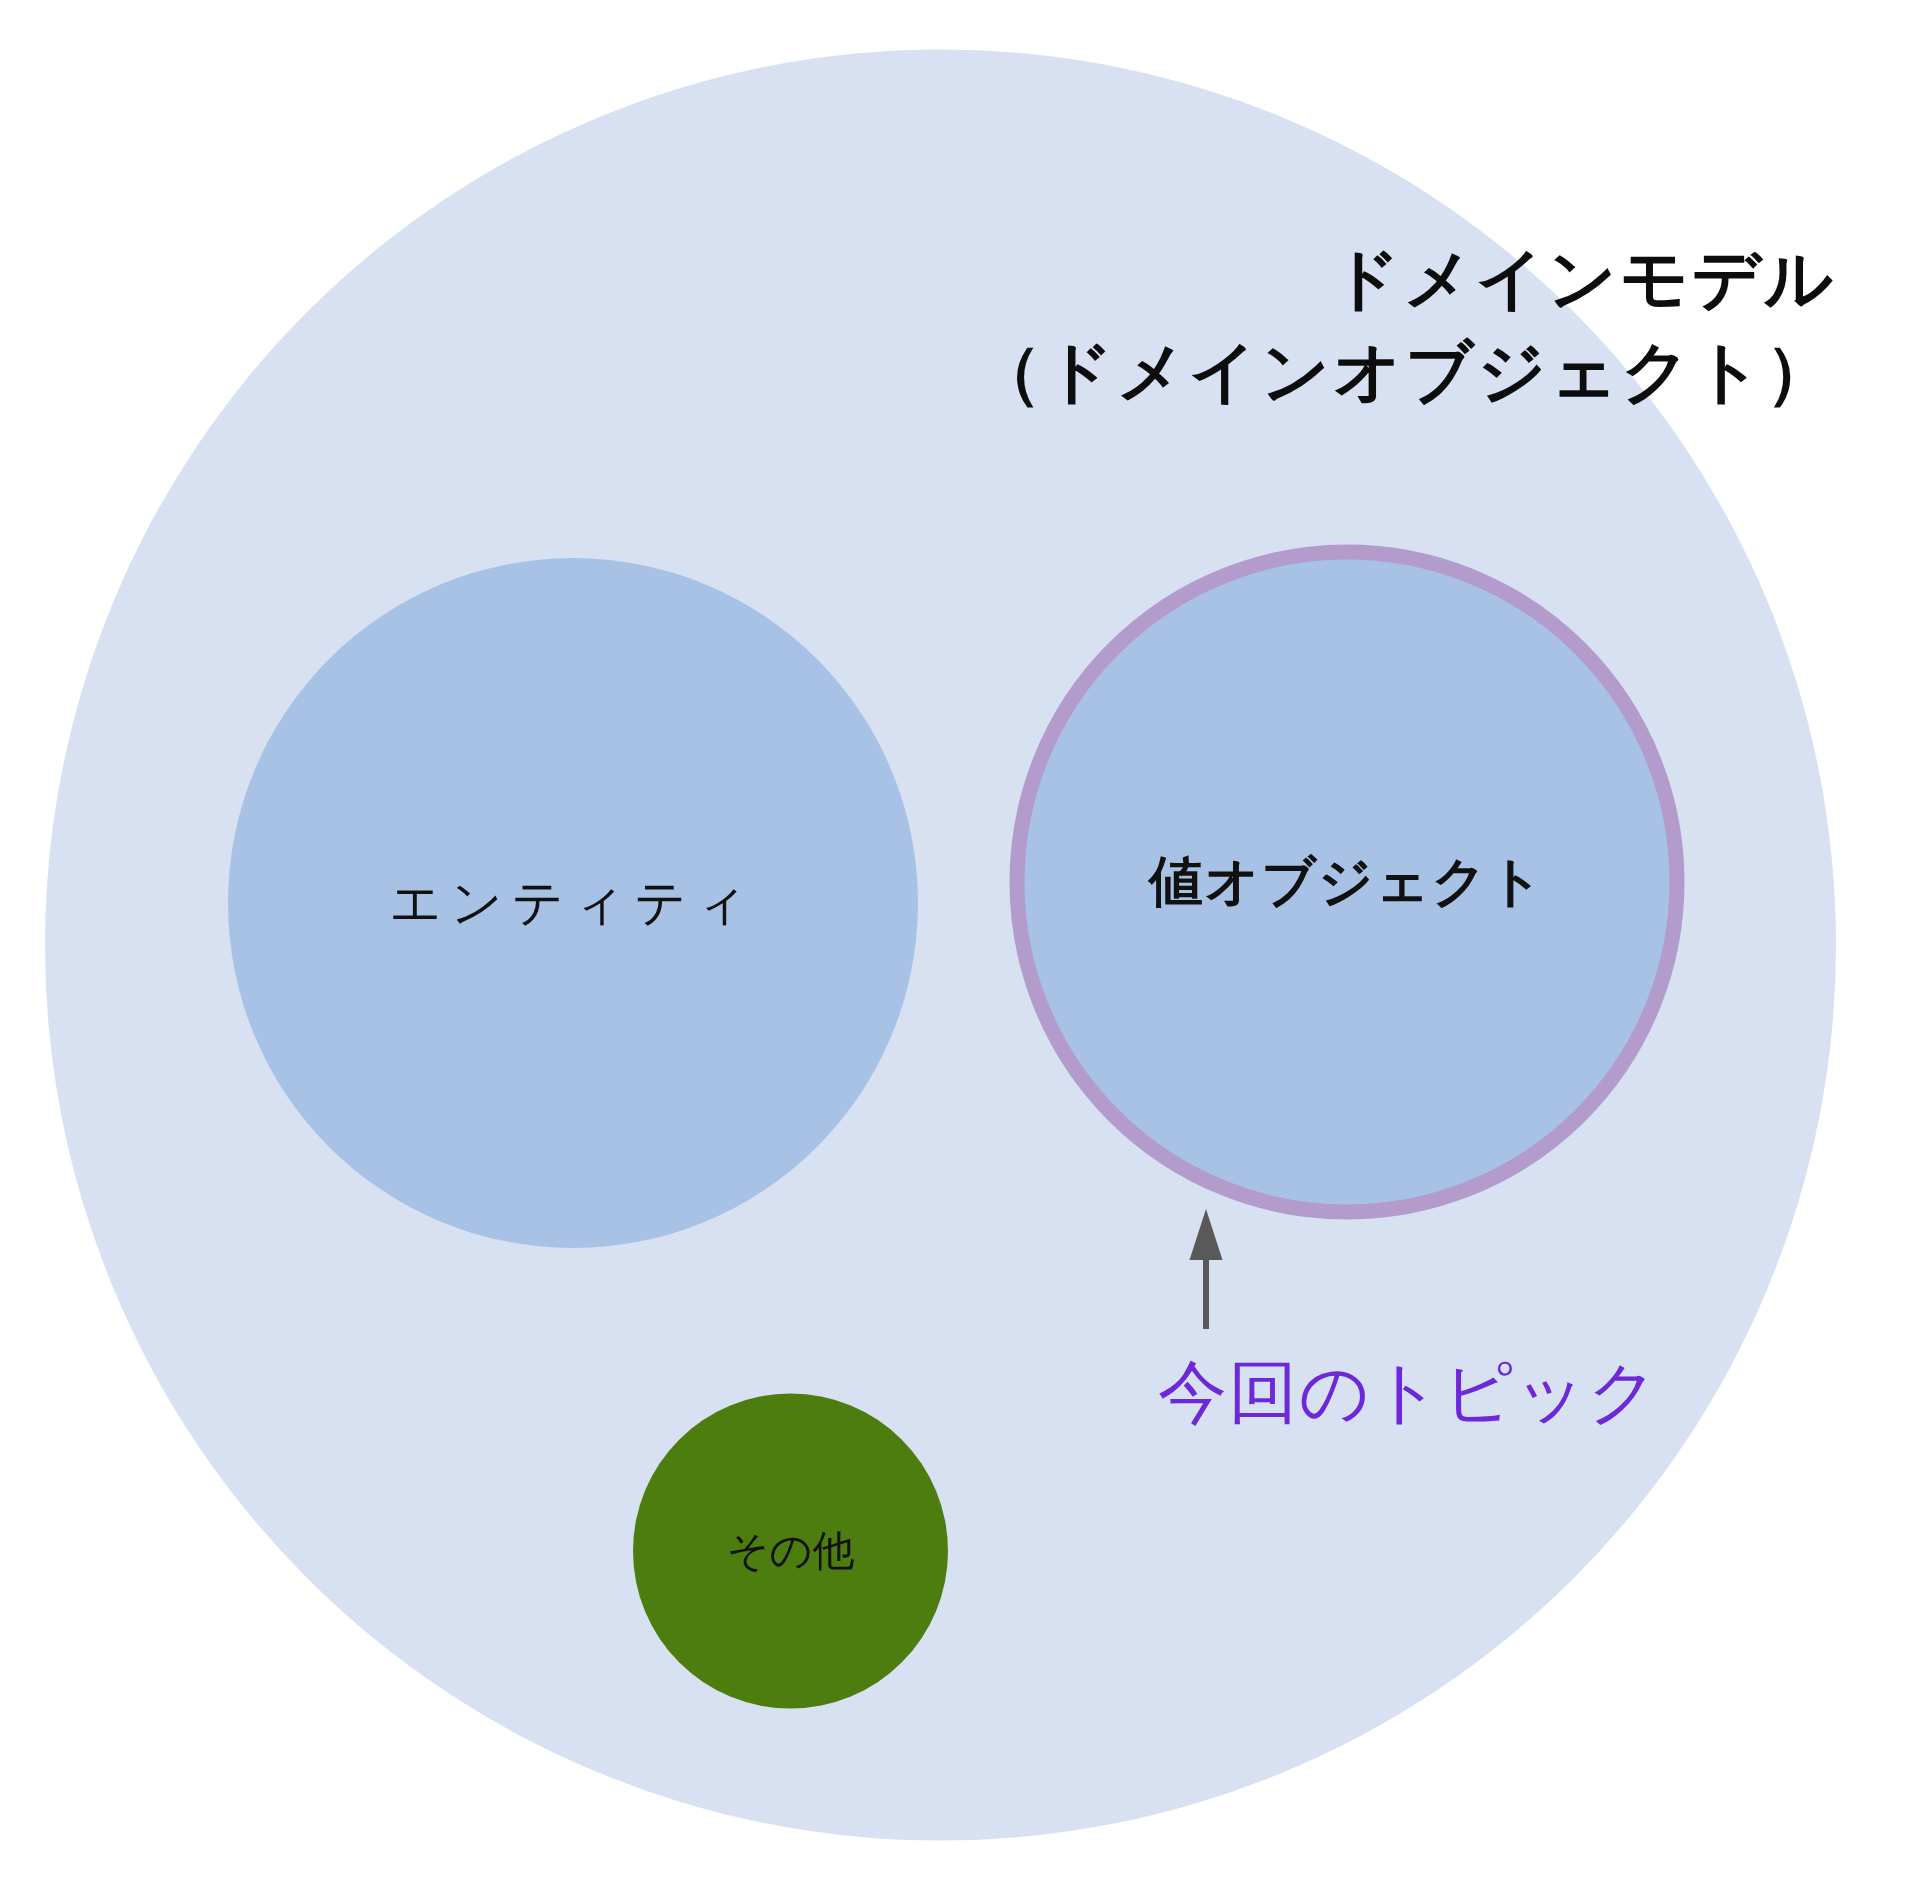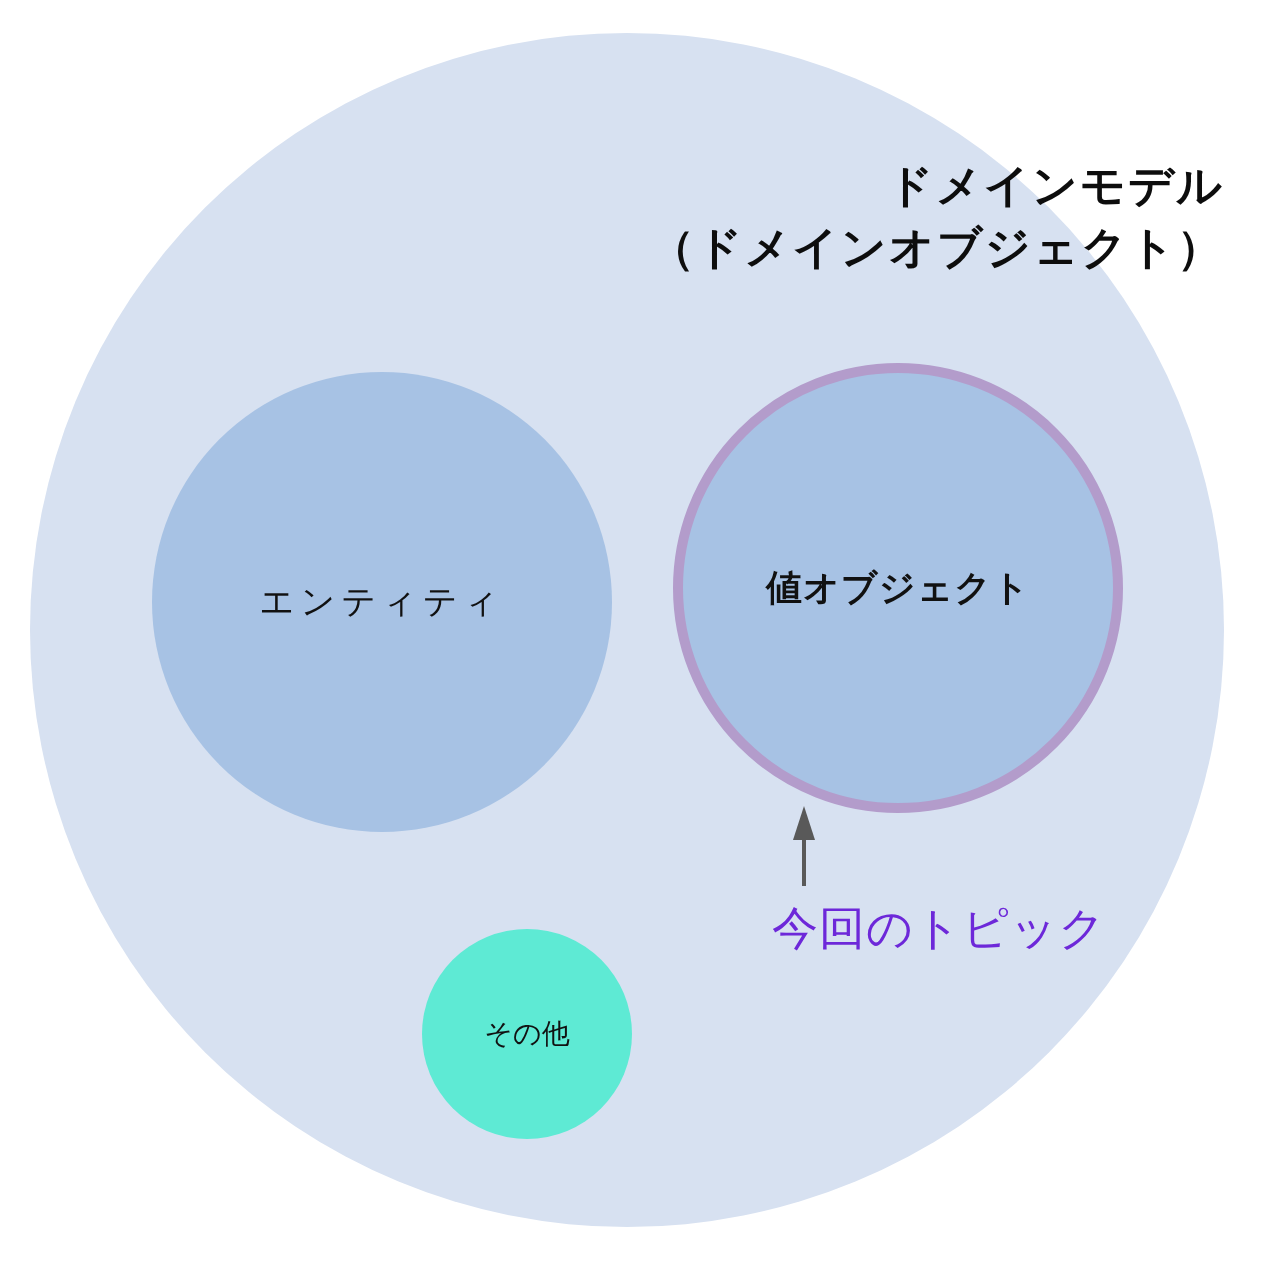--- a/index.html
+++ b/index.html
@@ -98,21 +98,21 @@
   </div>
 
   <div class="sub-circle entity-circle" style="background-color: rgb(167, 194, 228);">
     <span>エンティティ</span>
   </div>
 
   <div class="sub-circle value-object-circle" style="background-color: rgb(167, 194, 228); border-color: rgb(179, 156, 203);">
     <span>値オブジェクト</span>
   </div>
 
-  <div class="sub-circle other-circle" style="background-color: #5eead4;">
+  <div class="sub-circle other-circle" style="background-color: #4d7c0f;">
     <span>その他</span>
   </div>
 
   <svg class="arrow-overlay" viewBox="0 0 1274 1266" xmlns="http://www.w3.org/2000/svg">
     <line x1="804" y1="886" x2="804" y2="838" stroke-width="4" stroke="#595959"></line>
     <polygon points="804,806 793,840 815,840" fill="#595959"></polygon>
   </svg>
 
   <div class="topic-label" style="color: #6d28d9;">今回のトピック</div>
 

